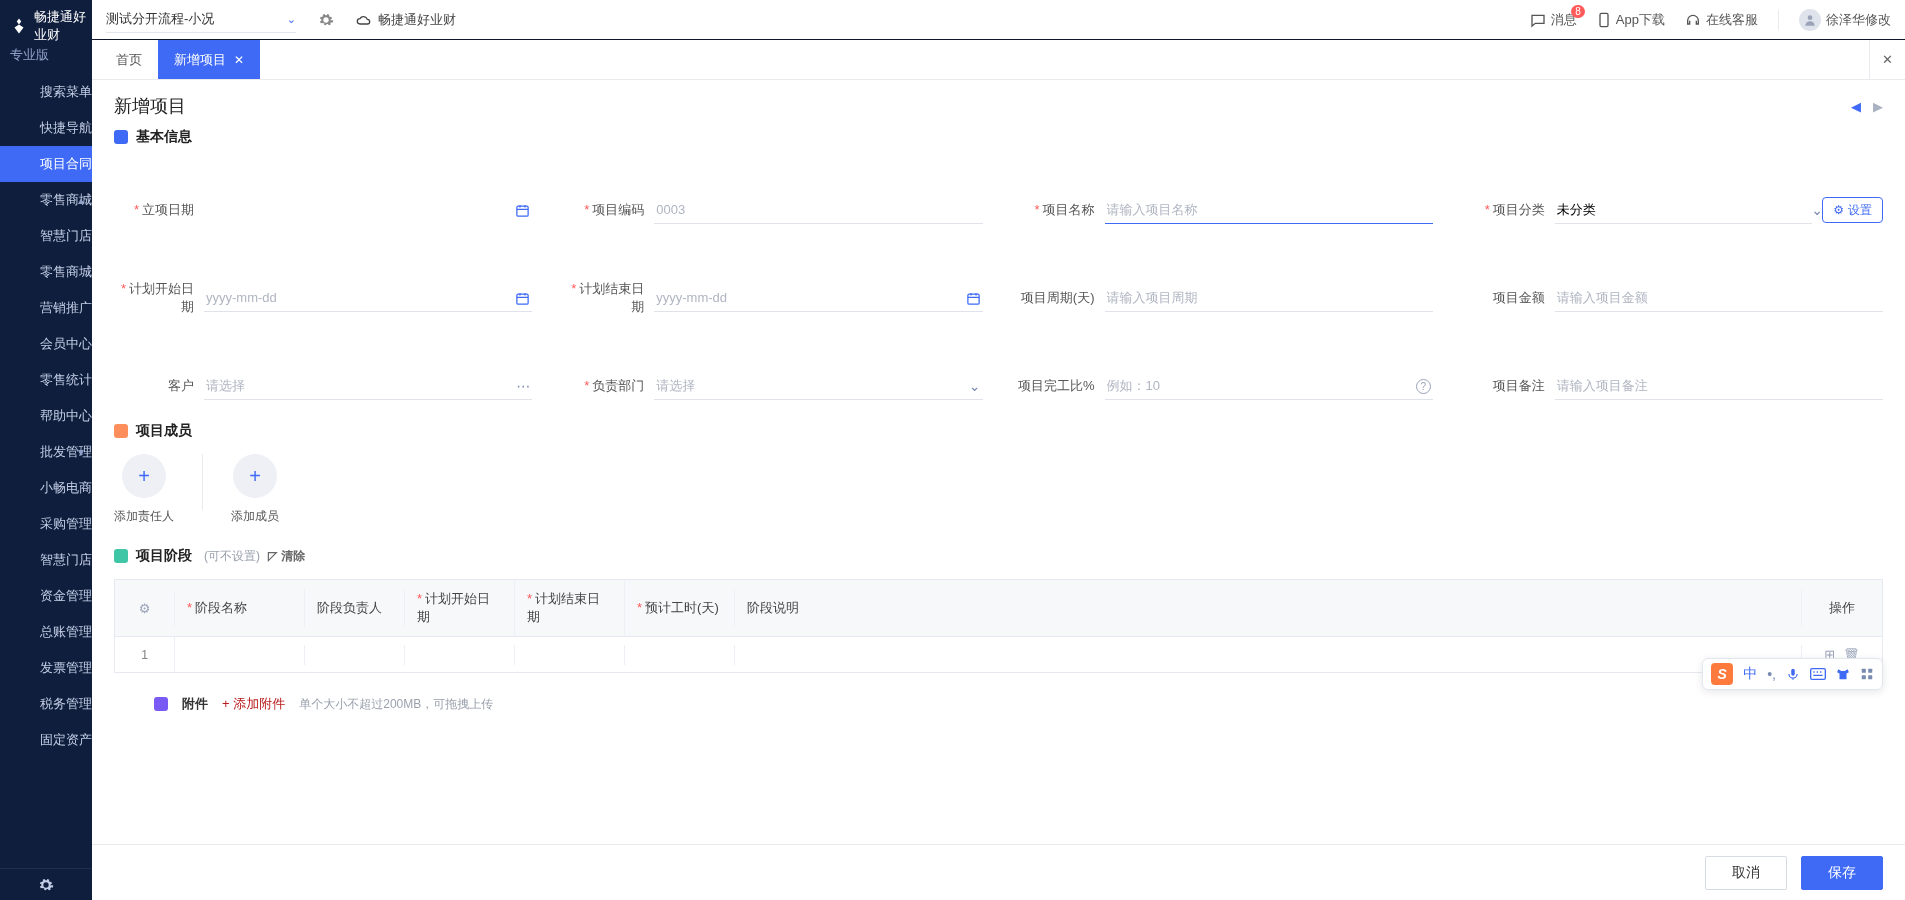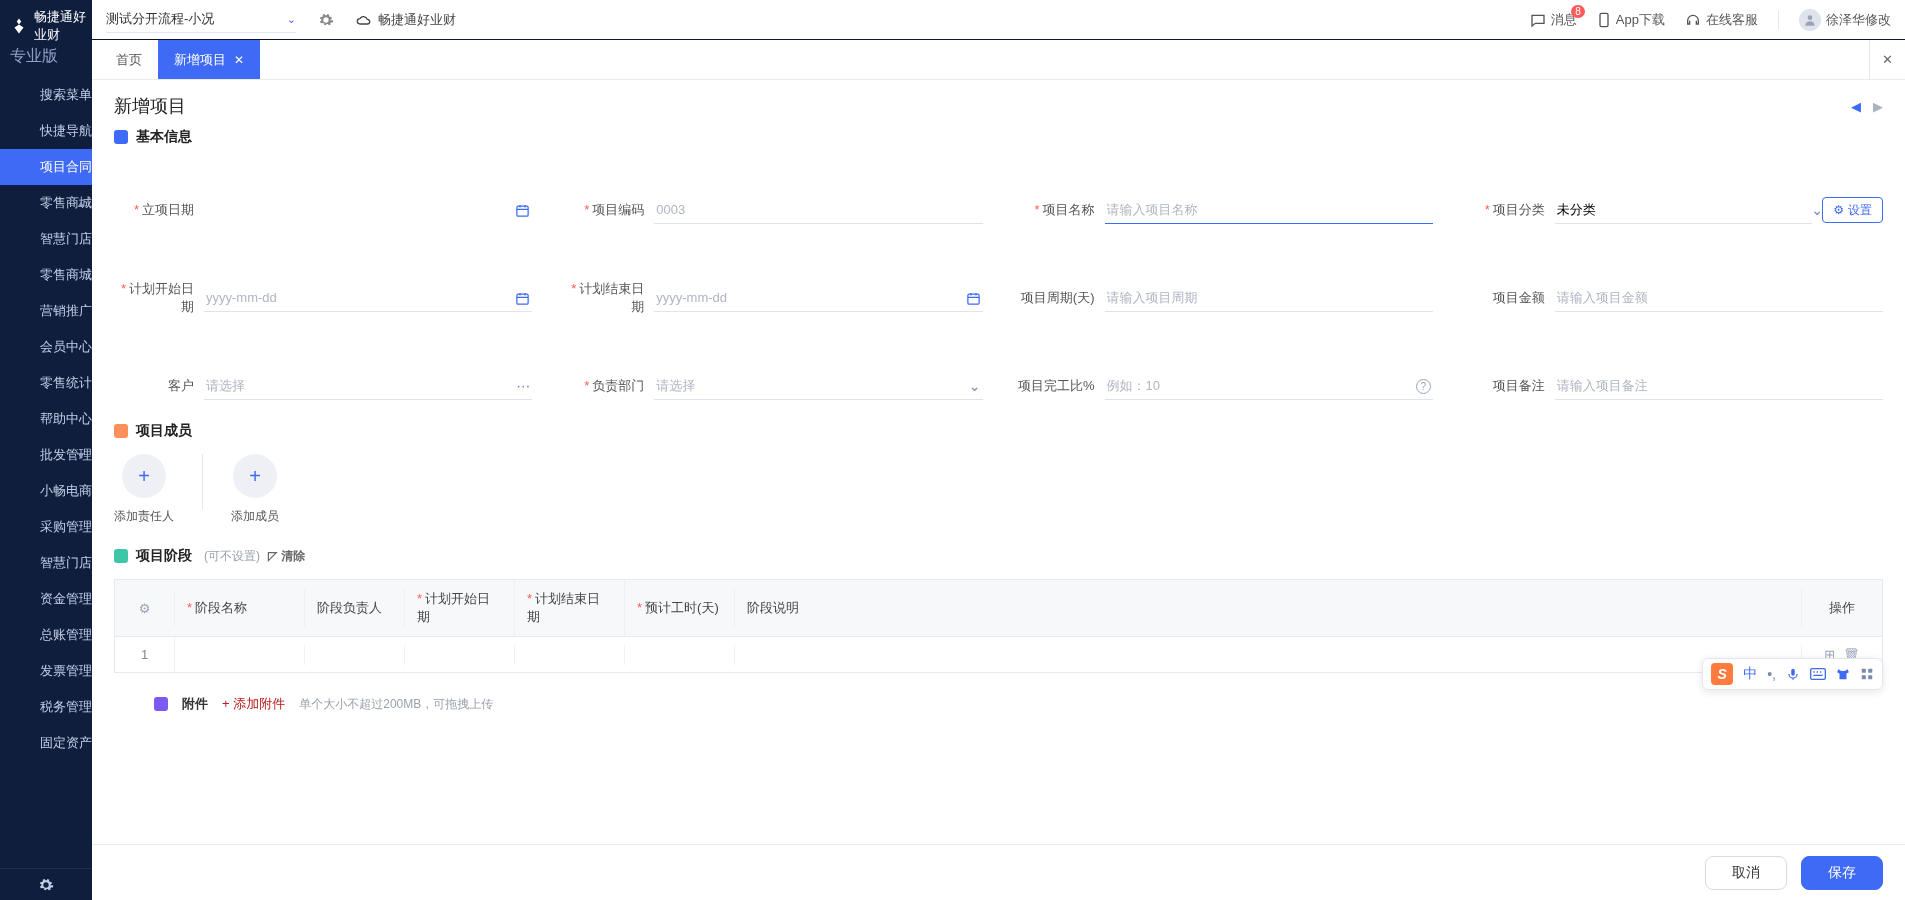--- a/index.html
+++ b/index.html
@@ -3,21 +3,21 @@
 <meta charset="utf-8">
 <style>
 * { margin: 0; padding: 0; box-sizing: border-box; }
 body { font-family: "Microsoft YaHei", "PingFang SC", sans-serif; font-size: 13px; color: #333; background: #fff; overflow: hidden; }
 .app { display: flex; height: 100vh; }
 
 
 .sidebar { width: 92px; background: #0f1e3d; color: #c3cee6; display: flex; flex-direction: column; flex-shrink: 0; }
 .logo { display: flex; align-items: center; gap: 6px; padding: 8px 6px 2px 10px; color: #fff; font-size: 13px; }
 .logo-badge { width:18px; height:18px; display:flex; align-items:center; justify-content:center;}
-.logo-sub { font-size: 16px; padding: 0 10px 10px; color: #8fa0c8; }
+.logo-sub { font-size: 13px; padding: 0 10px 10px; color: #8fa0c8; }
 .side-items { flex:1; overflow-y:auto; }
 .side-item { height: 36px; display:flex; align-items:center; justify-content:flex-end; gap:4px; font-size:13px; cursor:pointer; position:relative; }
 .side-item.active { background:#3f6af5; color:#fff; }
 .side-item .caret { position:absolute; right:6px; font-size:10px; color:#8fa0c8;}
 .side-sub { color:#c3cee6; font-size:13px;}
 .side-foot { height:32px; display:flex; align-items:center; justify-content:center; border-top:1px solid rgba(255,255,255,0.08);}
 .gear{color:#c3cee6;}
 
 
 .main { flex:1; display:flex; flex-direction:column; min-width:0;}
@@ -92,21 +92,21 @@
 .st-head .req::before{content:"*"; color:#ff5b5b; margin-right:3px;}
 .gearcell{color:#9aa3b8;}
 
 
 .attach-line{display:flex; align-items:center; gap:14px; font-size:13px;padding-left:40px;}
 .add-attach{color:#b91c1c; cursor:pointer;}
 .attach-hint{color:#9aa0ac; font-size:12px;}
 
 
 .footer{height:56px; border-top:1px solid #e8eaed; display:flex; align-items:center; justify-content:flex-end; padding:0 22px; gap:14px; background:#fff;}
-.btn{height:34px; padding:0 26px; border-radius:8px; font-size:14px; cursor:pointer; border:1px solid #d7dbe3; background:#fff; color:#333;}
+.btn{height:34px; padding:0 26px; border-radius:2px; font-size:14px; cursor:pointer; border:1px solid #d7dbe3; background:#fff; color:#333;}
 .btn.primary{background:#3f6af5; border-color:#3f6af5; color:#fff;}
 
 
 .ime-float{position:fixed; bottom:210px; right:22px; background:#fff; border:1px solid #e2e6ef; border-radius:6px; box-shadow:0 2px 8px rgba(0,0,0,0.1); display:flex; align-items:center; padding:4px 8px; gap:10px; font-size:14px;}
 .ime-logo{width:22px;height:22px;background:#ff7a3d;border-radius:4px;color:#fff;display:flex;align-items:center;justify-content:center;font-weight:bold;font-style:italic;}
 .ime-item{color:#3f6af5;}
 .ime-item.gray{color:#7a8bb0;}
 
 svg{display:block;}
 </style>

